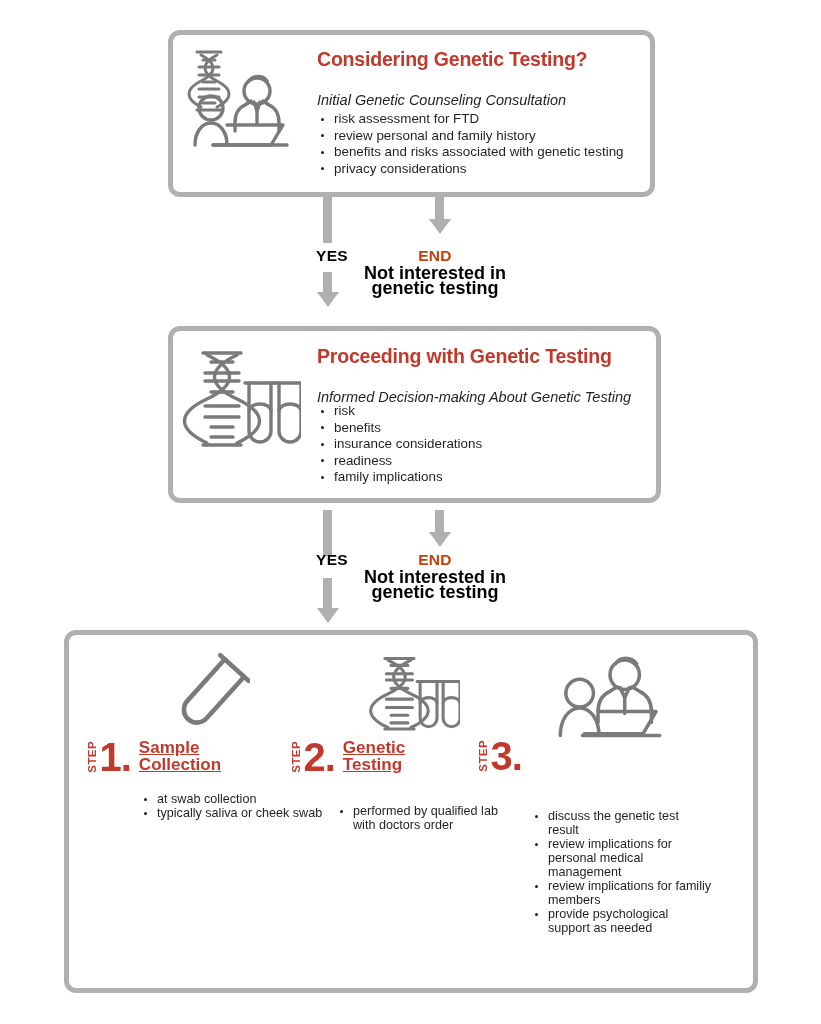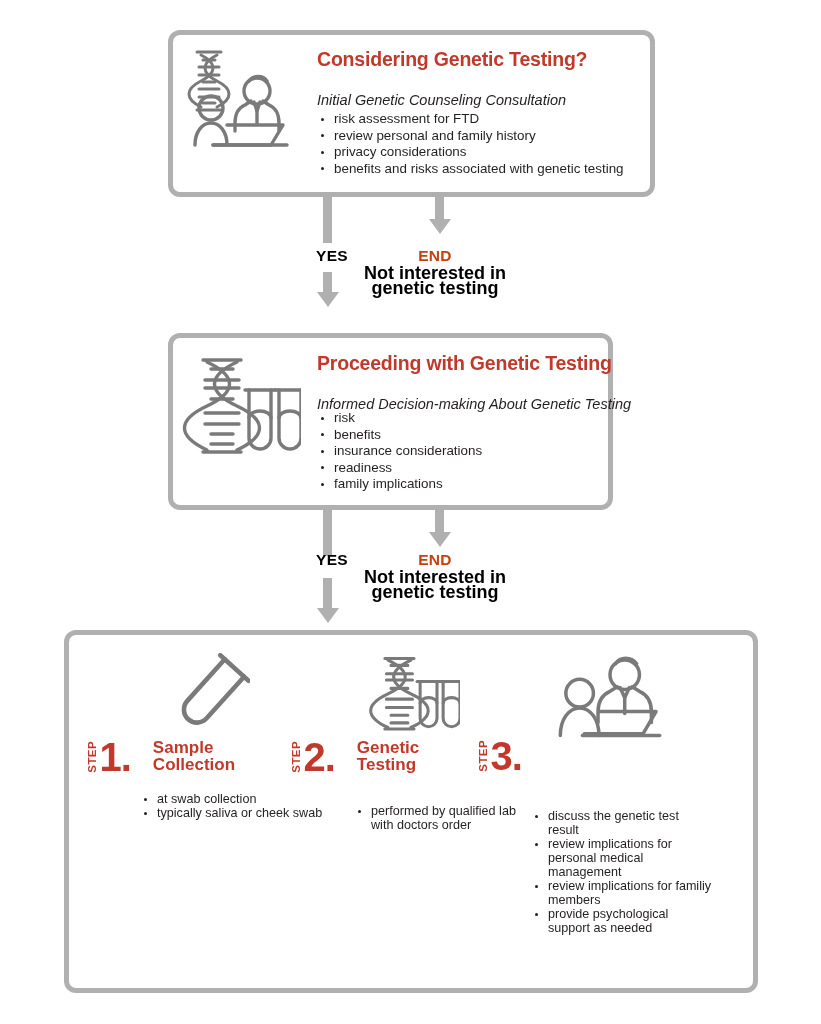--- a/index.html
+++ b/index.html
@@ -15,21 +15,21 @@
   .canvas { position:absolute; inset:0; }
 
   
   .box {
     position: absolute;
     background: #ffffff;
     border: 5px solid #b0b0b0;
     border-radius: 12px;
   }
   #box-consider { left:168px; top:30px; width:487px; height:167px; }
-  #box-proceed  { left:168px; top:333px; width:445px; height:177px; }
+  #box-proceed  { left:168px; top:326px; width:493px; height:177px; }
   #box-steps    { left:64px;  top:630px; width:694px; height:363px; }
 
   .box-head { position:absolute; }
   .box-title {
     color:#c0392b;
     font-weight:bold;
     font-size:19.5px;
     letter-spacing:-0.2px;
     white-space:nowrap;
   }
@@ -112,35 +112,36 @@
     color:#c0392b;
     line-height:0.82;
     margin-left:1px;
     letter-spacing:-1px;
   }
   .step-title {
     font-size:17px;
     font-weight:bold;
     color:#c0392b;
     line-height:16.5px;
-    margin-left:22px;
+    margin-left:8px;
     margin-bottom:1px;
+    text-decoration:underline;
   }
   .step ul.bul li { font-size:12.6px; line-height:14px; }
   .step ul.bul li::before { top:5.6px; }
 
   #step-1 { left:18px; top:18px; width:250px; }
   #step-1 .step-icon { left:85px; top:0px; }
   #step-1 .step-head { left:0px; top:87px; }
   #step-1 ul.bul { position:absolute; left:55px; top:139px; width:190px; }
 
   #step-2 { left:222px; top:18px; width:215px; }
   #step-2 .step-icon { left:77px; top:-2px; }
   #step-2 .step-head { left:0px; top:87px; }
-  #step-2 ul.bul { position:absolute; left:65px; top:151px; width:160px; }
+  #step-2 ul.bul { position:absolute; left:47px; top:151px; width:160px; }
 
   #step-3 { left:409px; top:18px; width:270px; }
   #step-3 .step-icon { left:78px; top:-4px; }
   #step-3 .step-head { left:0px; top:87px; }
   #step-3 ul.bul { position:absolute; left:55px; top:156px; width:180px; }
 
   .ico { display:block; }
 </style>
 </head>
 <body>
@@ -176,22 +177,22 @@
         <path d="M30 98 H104"></path>
       </svg>
     </div>
     <div class="box-head">
       <div class="box-title">Considering Genetic Testing?</div>
       <div class="box-sub">Initial Genetic Counseling Consultation</div>
     </div>
     <ul class="bul">
       <li>risk assessment for FTD</li>
       <li>review personal and family history</li>
+      <li>benefits and risks associated with genetic testing</li>
       <li>privacy considerations</li>
-      <li>benefits and risks associated with genetic testing</li>
     </ul>
   </div>
 
   <div class="conn" id="conn-1">
 
     <div class="stem" style="left:323px; top:197px; height:46px;"></div>
     <div class="yes-label" style="left:308px; top:247px;">YES</div>
 
     <div class="stem" style="left:323px; top:272px; height:22px;"></div>
     <div class="ahead" style="left:316.5px; top:292px;"></div>

